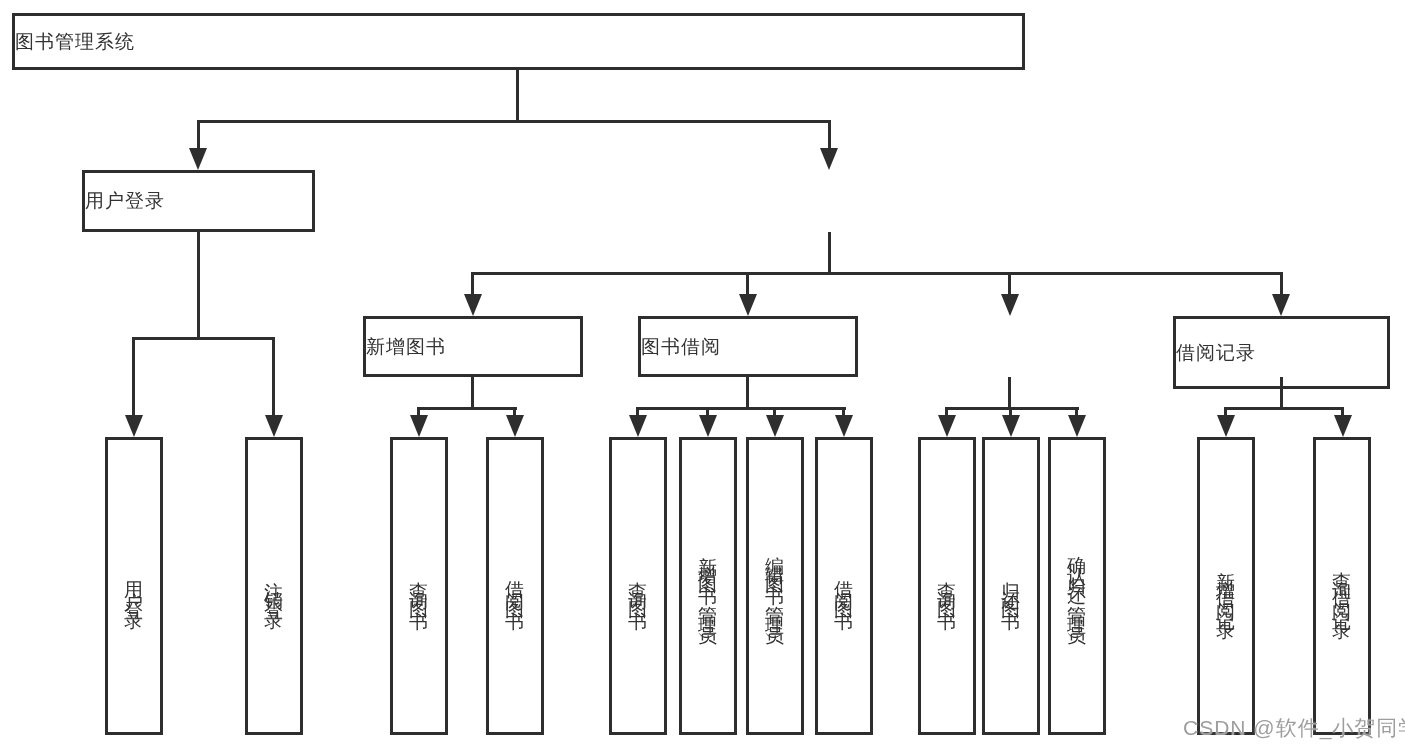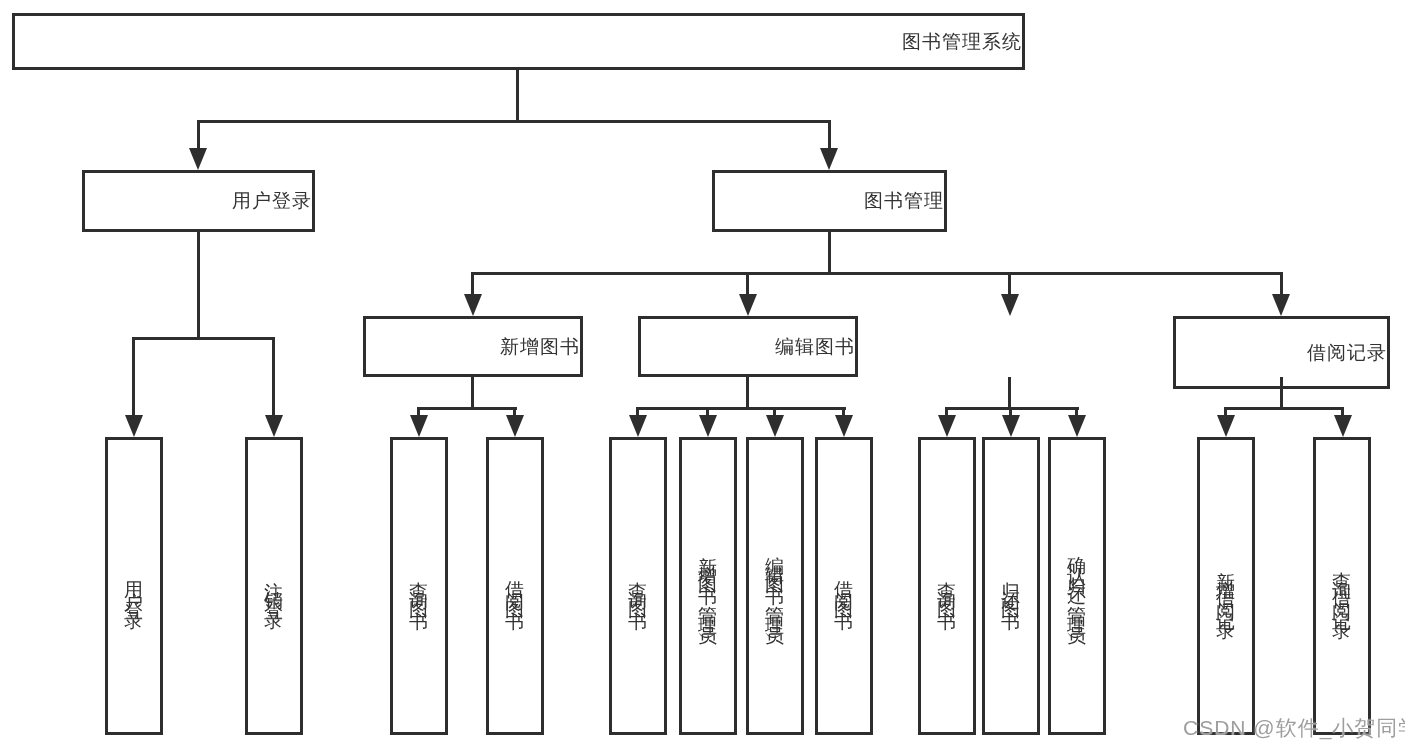--- a/index.html
+++ b/index.html
@@ -10,21 +10,21 @@
     font-family:"Liberation Sans","DejaVu Sans",sans-serif;
     color:#333;
     overflow:hidden;
   }
   
   .node{
     position:absolute;
     box-sizing:border-box;
     border:3px solid #2e2e2e;
     background:#ffffff;
-    display:flex;align-items:center;justify-content:flex-end;
+    display:flex;align-items:center;justify-content:flex-start;
     font-size:19px;
     color:#333;
     letter-spacing:1px;
   }
   .vnode{
     position:absolute;
     box-sizing:border-box;
     border:3px solid #2e2e2e;
     background:#ffffff;
     display:flex;align-items:center;justify-content:center;
@@ -68,23 +68,20 @@
   <div class="ln" style="left:516px;top:70px;width:3px;height:50px;"></div>
   <div class="ln" style="left:197px;top:120px;width:634px;height:3px;"></div>
   <div class="ln" style="left:197px;top:120px;width:3px;height:30px;"></div>
   <div class="ln" style="left:828px;top:120px;width:3px;height:30px;"></div>
   <div class="arrow" style="left:189px;top:148px;"></div>
   <div class="arrow" style="left:820px;top:148px;"></div>
 
   <div class="node" style="left:82px;top:170px;width:233px;height:62px;">
     <span>用户登录</span>
   </div>
-  <div class="node" style="left:712px;top:170px;width:235px;height:62px;">
-    <span>图书管理</span>
-  </div>
 
   <div class="ln" style="left:197px;top:232px;width:3px;height:106px;"></div>
   <div class="ln" style="left:132px;top:337px;width:143px;height:3px;"></div>
   <div class="ln" style="left:132px;top:337px;width:3px;height:80px;"></div>
   <div class="ln" style="left:272px;top:337px;width:3px;height:80px;"></div>
   <div class="arrow" style="left:125px;top:415px;"></div>
   <div class="arrow" style="left:265px;top:415px;"></div>
 
   <div class="ln" style="left:828px;top:232px;width:3px;height:42px;"></div>
   <div class="ln" style="left:471px;top:272px;width:812px;height:3px;"></div>
@@ -94,21 +91,21 @@
   <div class="ln" style="left:1280px;top:272px;width:3px;height:24px;"></div>
   <div class="arrow" style="left:464px;top:294px;"></div>
   <div class="arrow" style="left:739px;top:294px;"></div>
   <div class="arrow" style="left:1001px;top:294px;"></div>
   <div class="arrow" style="left:1272px;top:294px;"></div>
 
   <div class="node" style="left:363px;top:316px;width:220px;height:61px;">
     <span>新增图书</span>
   </div>
   <div class="node" style="left:638px;top:316px;width:220px;height:61px;">
-    <span>编辑图书</span>
+    <span>图书借阅</span>
   </div>
   <div class="node" style="left:1173px;top:316px;width:217px;height:73px;">
     <span>借阅记录</span>
   </div>
 
   <div class="ln" style="left:471px;top:377px;width:3px;height:32px;"></div>
   <div class="ln" style="left:417px;top:407px;width:100px;height:3px;"></div>
   <div class="ln" style="left:417px;top:407px;width:3px;height:10px;"></div>
   <div class="ln" style="left:513px;top:407px;width:3px;height:10px;"></div>
   <div class="arrow" style="left:410px;top:415px;"></div>

